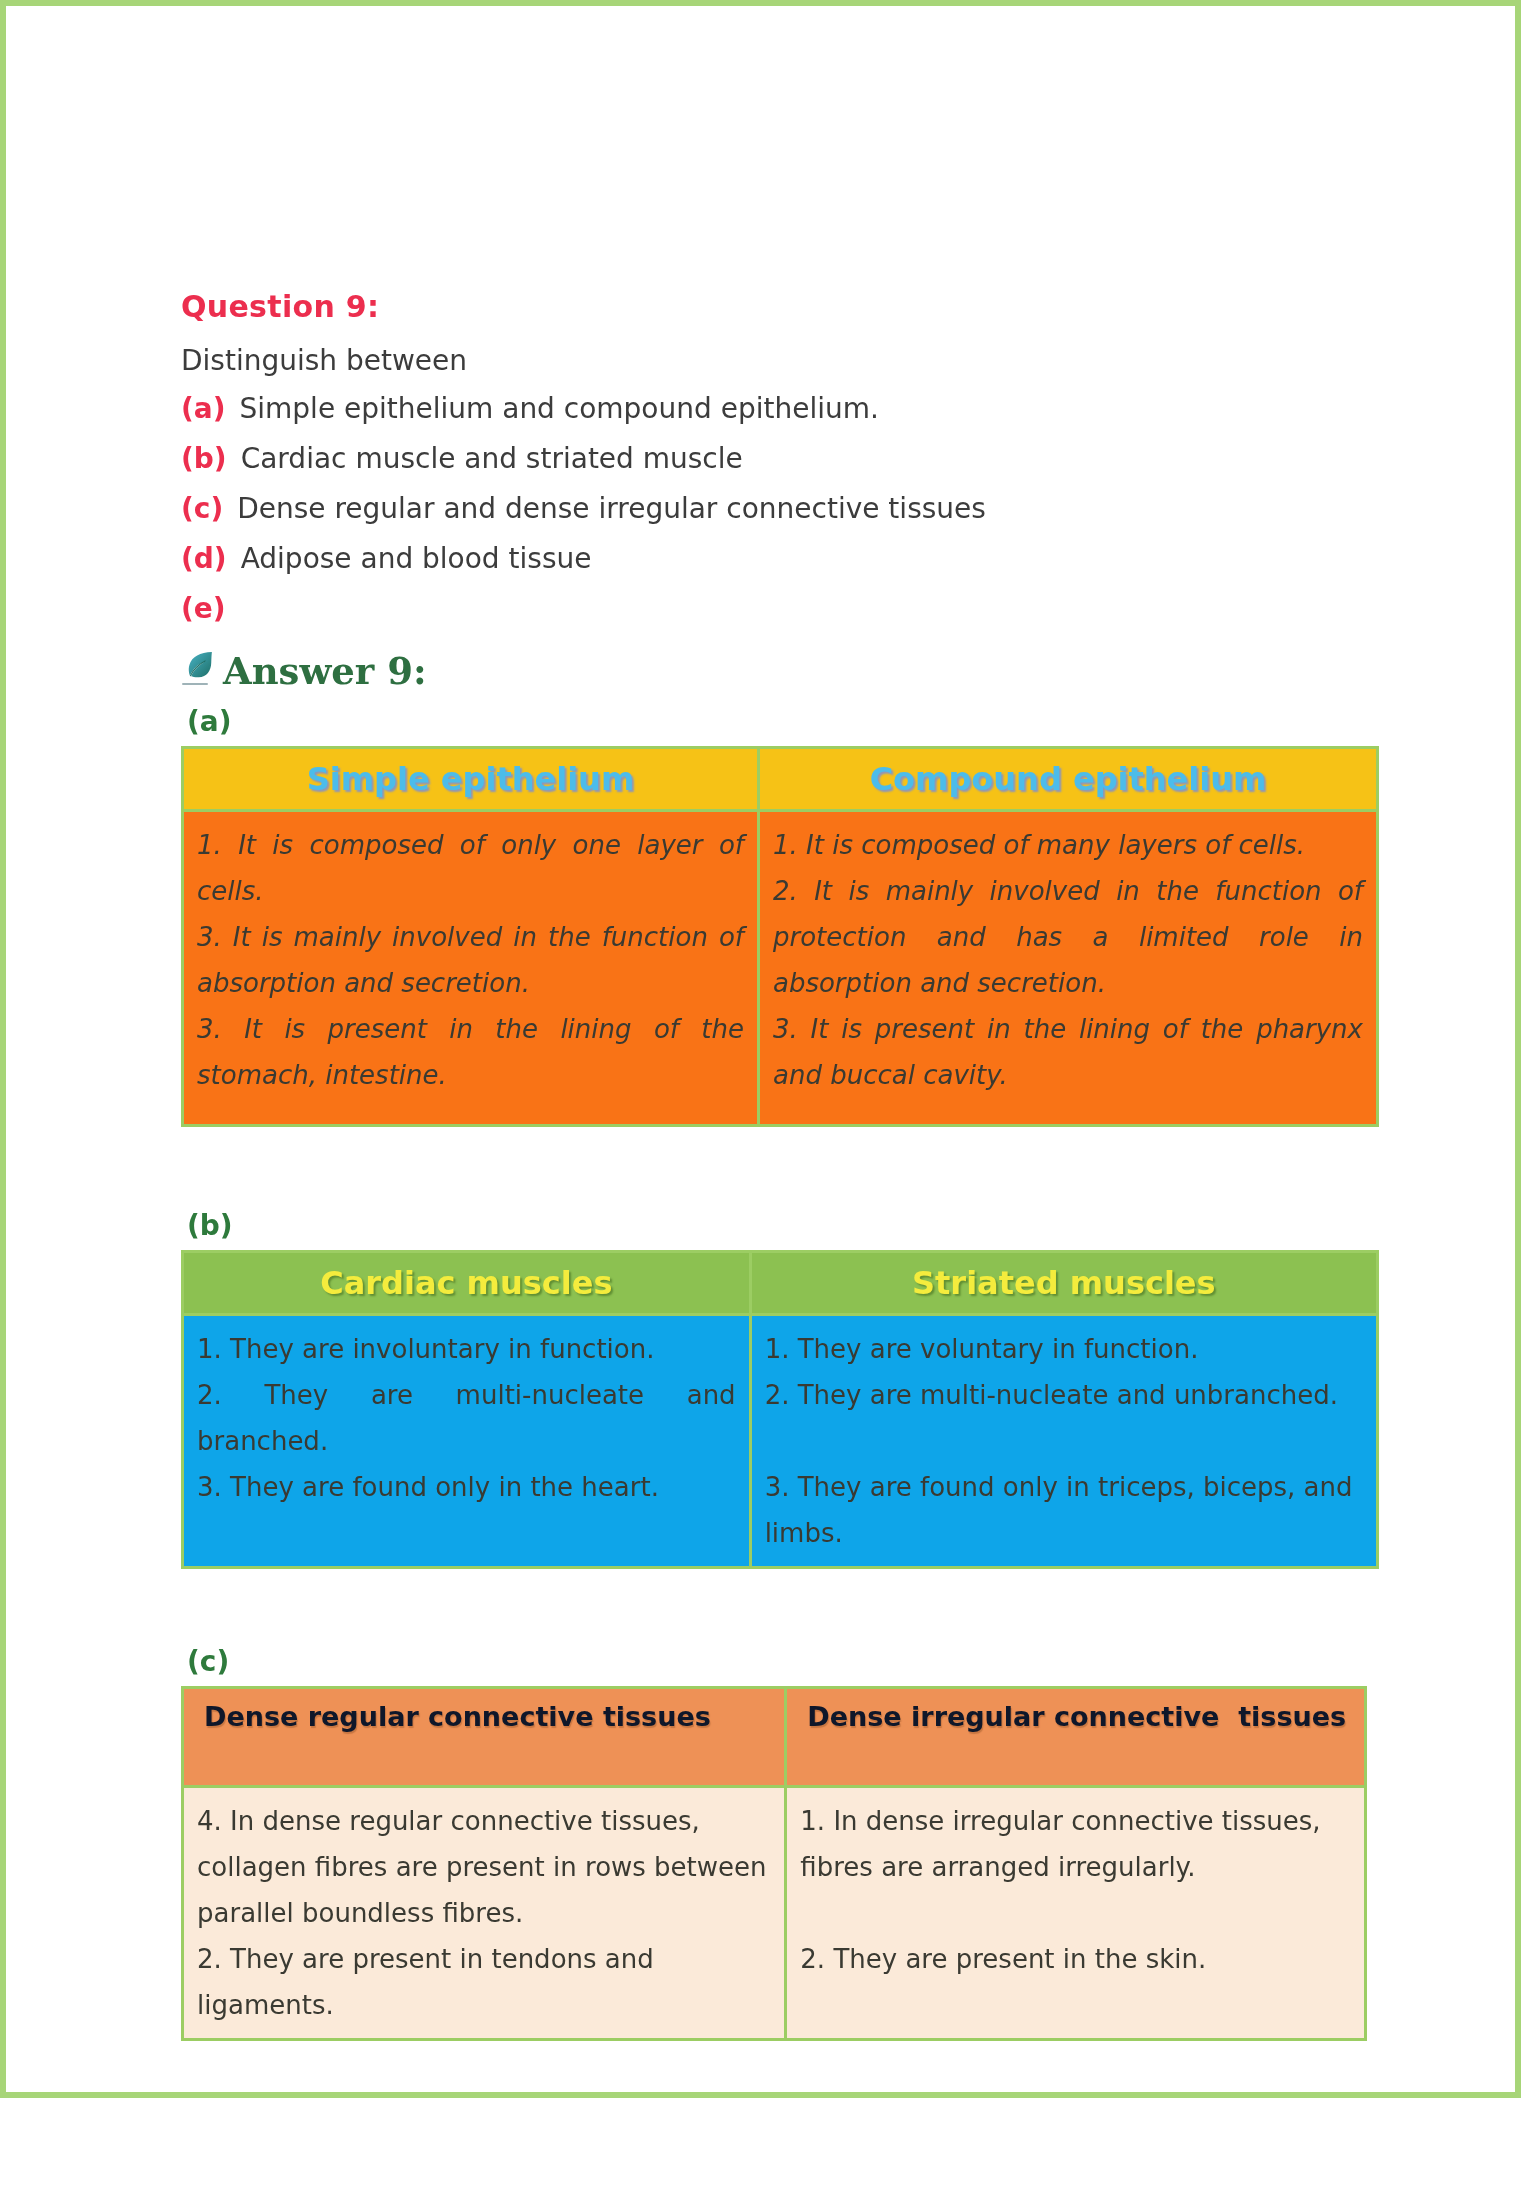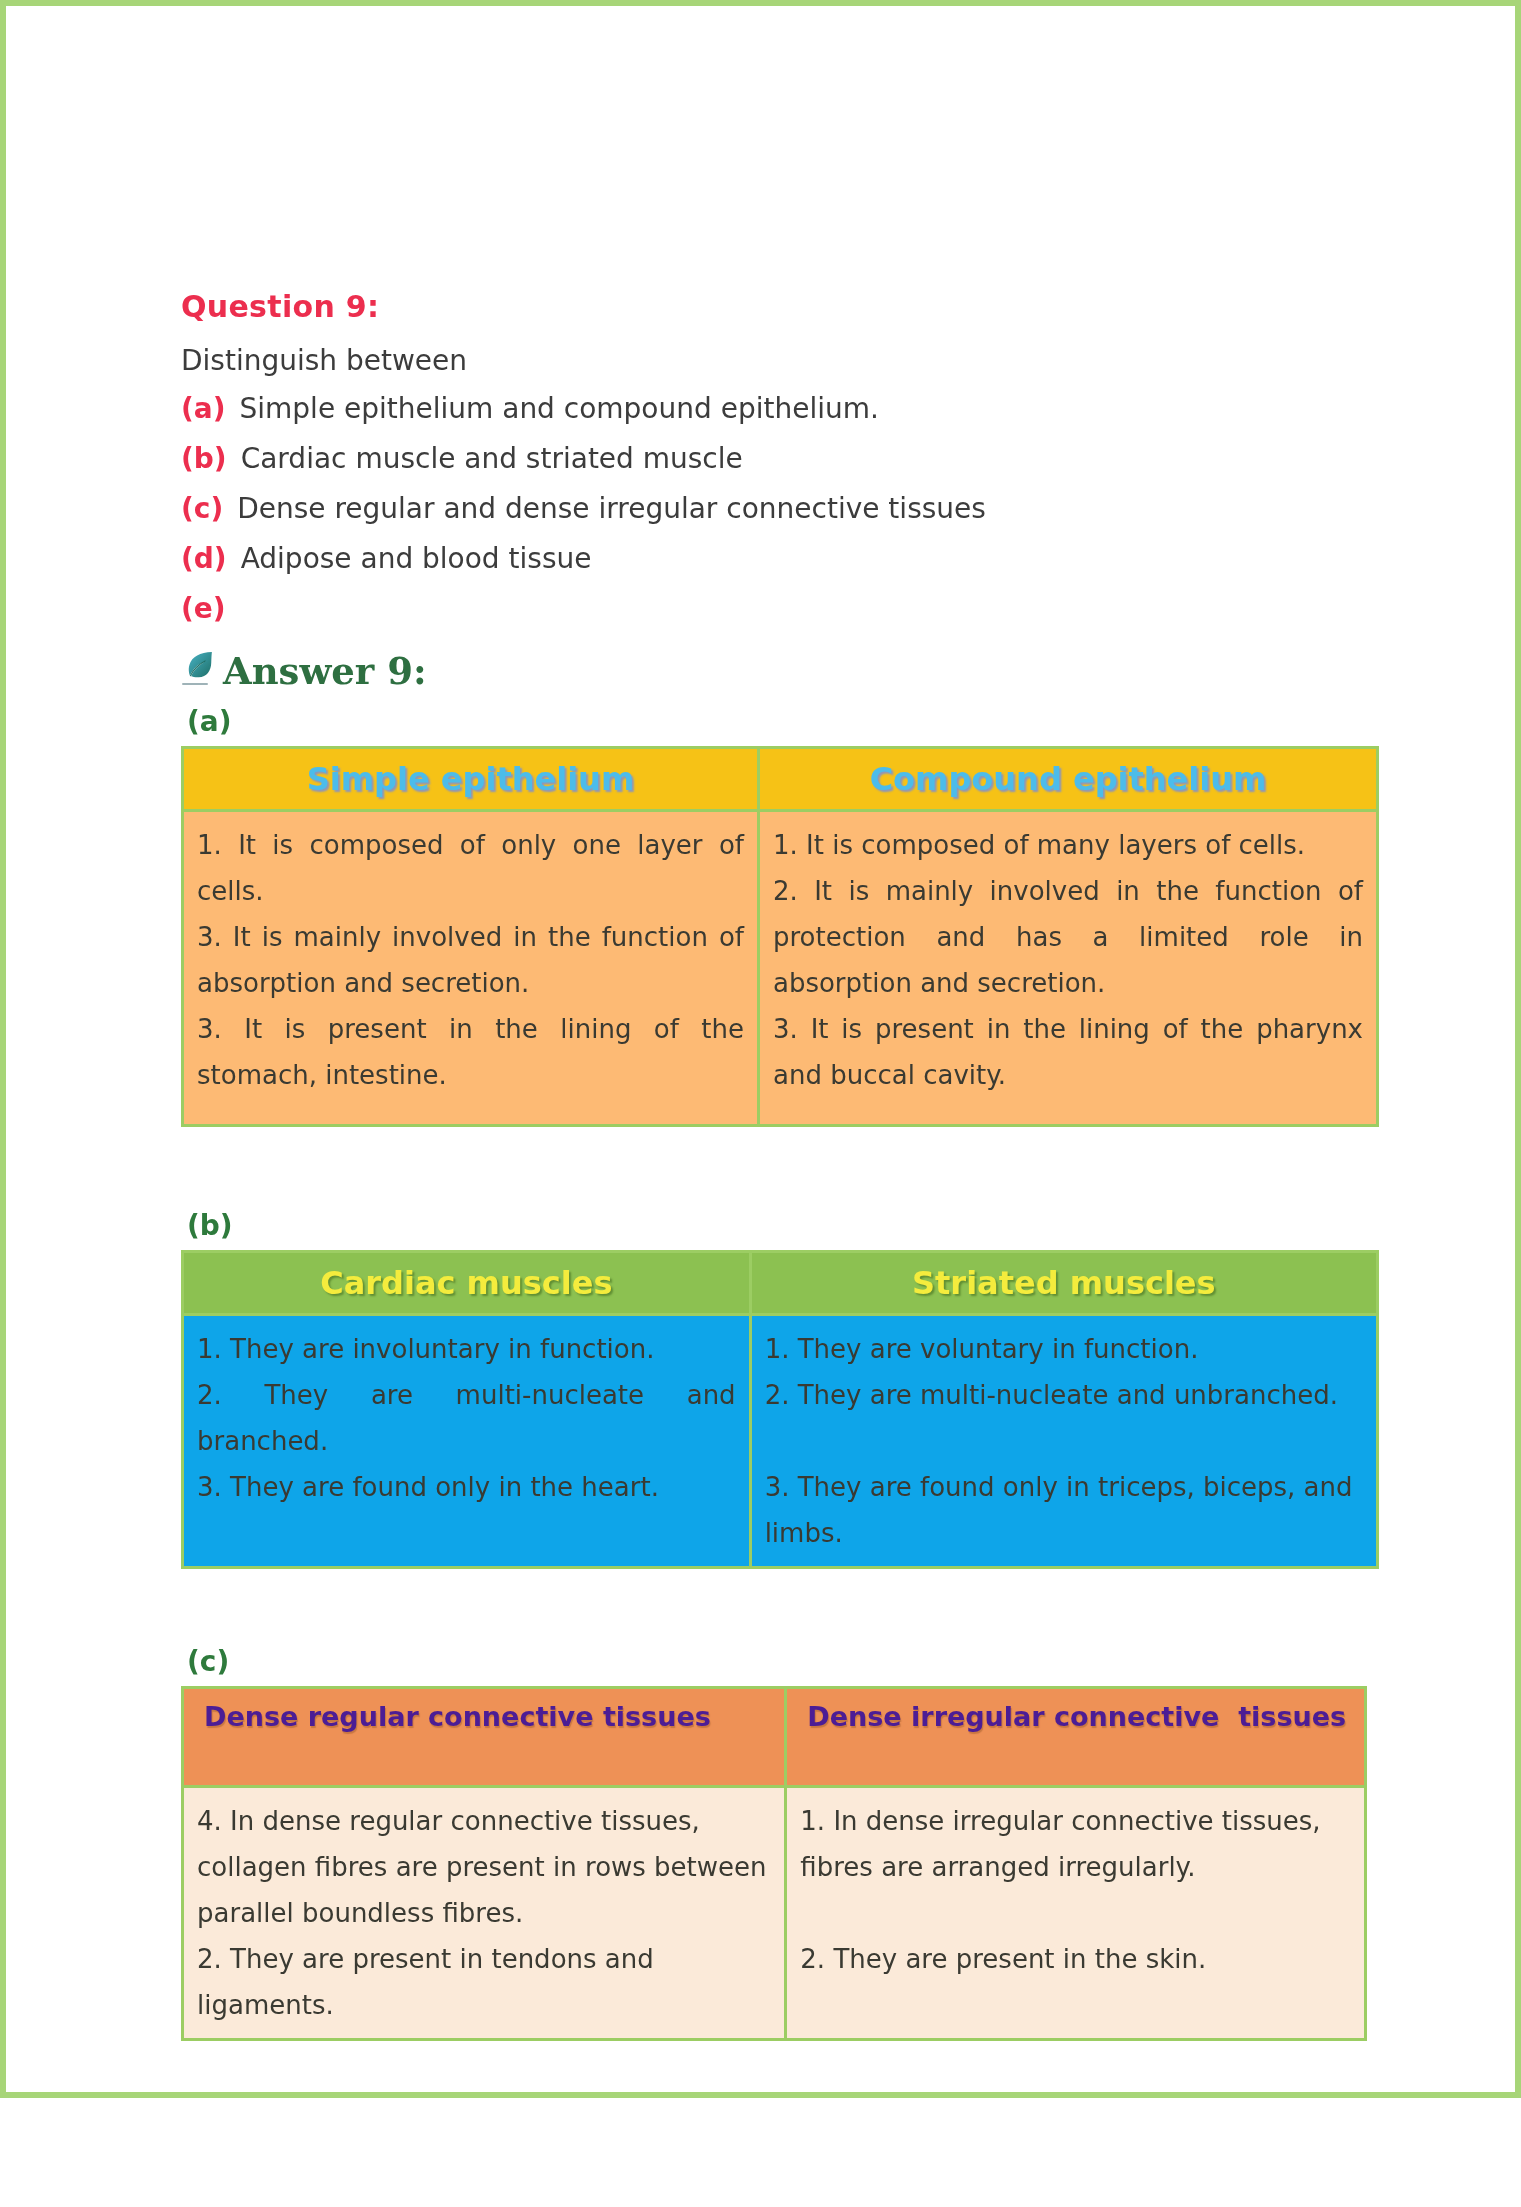--- a/index.html
+++ b/index.html
@@ -32,33 +32,33 @@
   table.cmp { border-collapse:collapse; margin-top:8px; width:1198px; table-layout:fixed; }
   table.tc  { width:1186px; }
   table.cmp th, table.cmp td { border:3px solid #9ccd63; }
   table.cmp th { font-weight:bold; }
   table.cmp td { vertical-align:top; padding:10px 13px; font-size:26px; color:#3a3a32; }
   table.cmp td p { margin:0; line-height:46px; }
 
   
   .ta th { background:#f6c216; color:#4cbcea; font-size:32px; height:58px; 
            text-shadow:2px 2px 2px #8d96ba; }
-  .ta td { background:#fdba74; height:292px; }
+  .ta td { background:#f97316; height:292px;font-style:italic; }
   .ta td p { text-align:justify; }
   .ta .c1 { width:48.2%; } .ta .c2 { width:51.8%; }
 
   
   .tb th { background:#8cc151; color:#f4ec3d; font-size:32px; height:58px; text-align:center;
            text-shadow:2px 2px 2px #618f33; }
   .tb td { background:#0ea5e9; height:226px; }
   .tb td.justify p { text-align:justify; }
   .tb .c1 { width:47.5%; } .tb .c2 { width:52.5%; }
 
   
-  .tc th { background:#ee9156; color:#4c1d95; font-size:27px; height:84px; vertical-align:top;
+  .tc th { background:#ee9156; color:#0f172a; font-size:27px; height:84px; vertical-align:top;
            text-align:left; padding:12px 8px 0 20px; white-space:pre-wrap;
            text-shadow:1px 2px 1px rgba(130,70,30,.35); }
   .tc td { background:#fbead9; height:208px; }
   .tc .c1 { width:51%; } .tc .c2 { width:49%; }
 
   .push { margin-top:46px !important; }
 </style>
 </head>
 <body>
 

